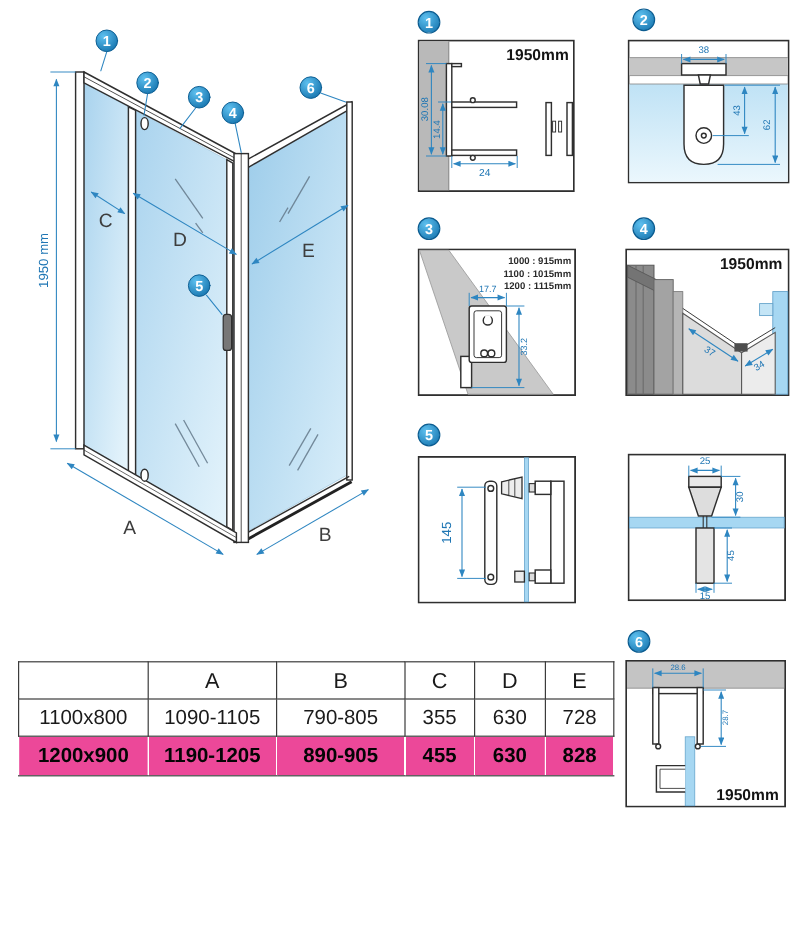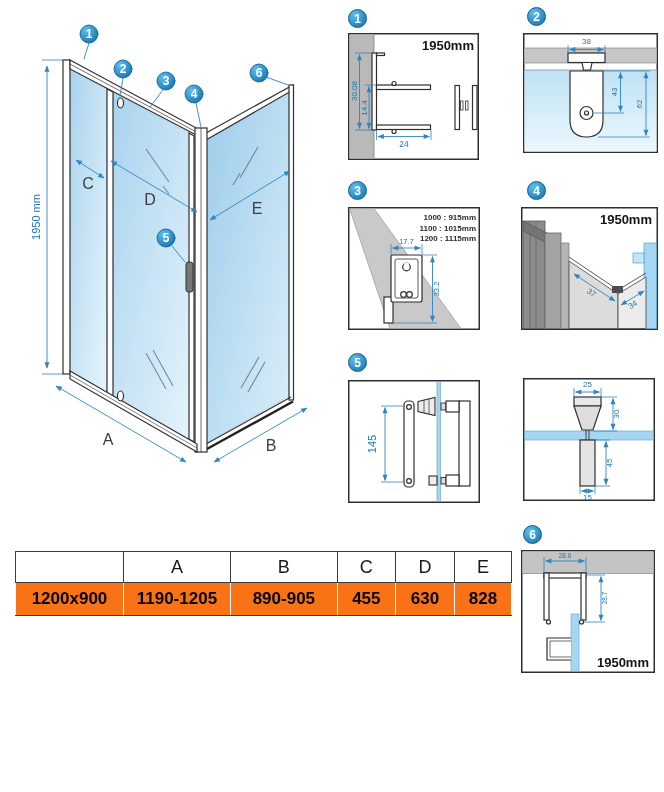--- a/index.html
+++ b/index.html
@@ -21,21 +21,21 @@
   .badge{position:absolute;width:19px;height:19px;border-radius:50%;
          background:radial-gradient(circle at 35% 30%, #5ec0ef, #0f6da8);
          border:1px solid #0b5c90;color:#fff;font-size:12px;font-weight:bold;
          display:flex;align-items:center;justify-content:center;box-sizing:border-box;}
   .boxborder{fill:#fff;stroke:#2f2f2f;stroke-width:1.5;}
   table.spec{border-collapse:collapse;table-layout:fixed;width:497px;
              font-size:17px;color:#1a1a1a;}
   table.spec th,table.spec td{border:1.6px solid #3c3c3c;text-align:center;
              height:30px;padding:0;font-weight:normal;overflow:hidden;}
   table.spec th{font-size:18px;}
-  tr.hl td{background:#f97316;font-weight:bold;color:#050505;
+  tr.hl td{background:#ec4899;font-weight:bold;color:#050505;
            border-left-color:transparent;border-right-color:transparent;height:32px;}
 </style>
 </head>
 <body>
 
 <div class="stage">
 
   <svg width="0" height="0" style="position:absolute" aria-hidden="true">
     <defs>
       <linearGradient id="gGlassA" x1="0" y1="0" x2="1" y2="1">
@@ -372,20 +372,28 @@
       </colgroup>
       <tbody>
           <tr>
         <th></th>
         <th>A</th>
         <th>B</th>
         <th>C</th>
         <th>D</th>
         <th>E</th>
       </tr>
+      <tr>
+        <td>1100x800</td>
+            <td>1090-1105</td>
+        <td>790-805</td>
+            <td>355</td>
+        <td>630</td>
+            <td>728</td>
+      </tr>
       <tr class="hl">
         <td>1200x900</td>
             <td>1190-1205</td>
         <td>890-905</td>
             <td>455</td>
         <td>630</td>
             <td>828</td>
       </tr>
     </tbody>
       </table>

